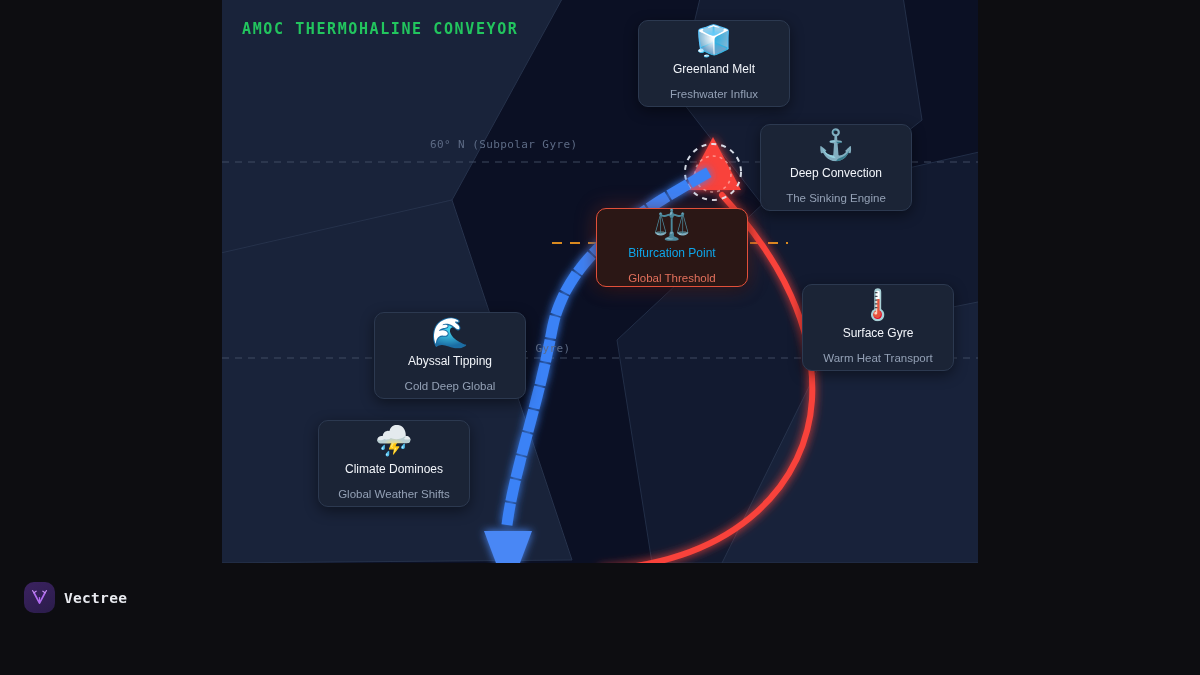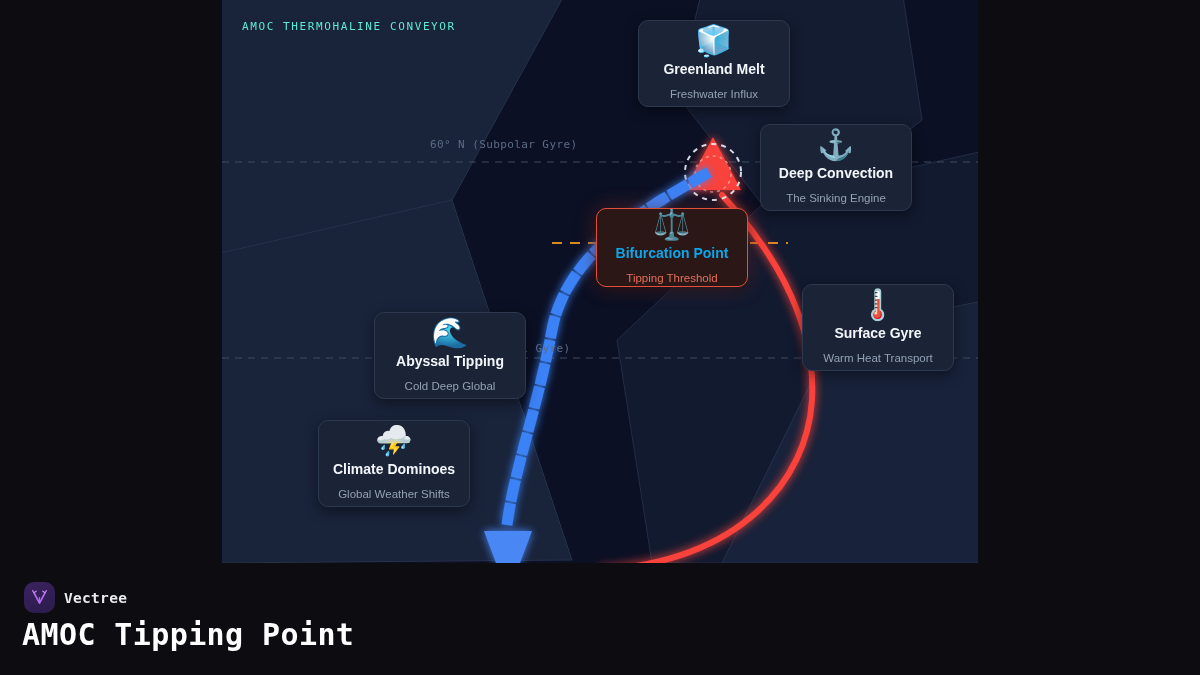--- a/index.html
+++ b/index.html
@@ -18,24 +18,24 @@
     width: 756px; height: 563px;
     background: #0b1024;
     overflow: hidden;
   }
   .canvas-svg { position: absolute; inset: 0; width: 100%; height: 100%; }
 
   .canvas-title {
     position: absolute;
     left: 20px; top: 20px;
     font-family: "DejaVu Sans Mono", "Liberation Mono", monospace;
-    font-size: 11px;
-    font-weight: 400;
+    font-size: 15px;
+    font-weight: 700;
     letter-spacing: 1.6px;
-    color: #5eead4;
+    color: #22c55e;
     z-index: 6;
     white-space: nowrap;
   }
 
   .lat-label {
     position: absolute;
     font-family: "DejaVu Sans Mono", "Liberation Mono", monospace;
     font-size: 11px;
     letter-spacing: 0.4px;
     color: #5d6b85;
@@ -60,22 +60,22 @@
     align-items: center;
     justify-content: center;
   }
   .node .ico {
     font-size: 30px;
     line-height: 34px;
     margin-bottom: 2px;
     user-select: none;
   }
   .node .t {
-    font-size: 14px;
-    font-weight: 700;
+    font-size: 12px;
+    font-weight: 400;
     color: #f2f5fa;
     line-height: 18px;
     white-space: nowrap;
   }
   .node .s {
     font-size: 11.5px;
     color: #93a0b5;
     line-height: 16px;
     margin-top: 8px;
     white-space: nowrap;
@@ -192,21 +192,21 @@
 
     <div class="node" id="n-convection">
       <div class="ico">⚓</div>
       <div class="t">Deep Convection</div>
       <div class="s">The Sinking Engine</div>
     </div>
 
     <div class="node danger" id="n-bifurc">
       <div class="ico">⚖️</div>
       <div class="t">Bifurcation Point</div>
-      <div class="s">Tipping Threshold</div>
+      <div class="s">Global Threshold</div>
     </div>
 
     <div class="node" id="n-surface">
       <div class="ico">🌡️</div>
       <div class="t">Surface Gyre</div>
       <div class="s">Warm Heat Transport</div>
     </div>
 
     <div class="node" id="n-abyssal">
       <div class="ico">🌊</div>
@@ -226,16 +226,15 @@
       <div class="brand-logo">
         <svg width="19" height="19" viewBox="0 0 24 24">
           <path d="M5 6 L12 19 L19 6" fill="none" stroke="#b06cf0" stroke-width="2.1" stroke-linecap="round" stroke-linejoin="round"></path>
           <path d="M5 6 L3.2 3.4 M5 6 L7.8 4.1" fill="none" stroke="#c58af5" stroke-width="1.5" stroke-linecap="round"></path>
           <path d="M19 6 L20.8 3.4 M19 6 L16.2 4.1" fill="none" stroke="#c58af5" stroke-width="1.5" stroke-linecap="round"></path>
           <path d="M12 19 L12 12" fill="none" stroke="#b06cf0" stroke-width="1.5" stroke-linecap="round"></path>
         </svg>
       </div>
       <div class="brand-name">Vectree</div>
     </div>
-    <div class="footer-title">AMOC Tipping Point</div>
   </div>
 
 </div>
 
 </body></html>

